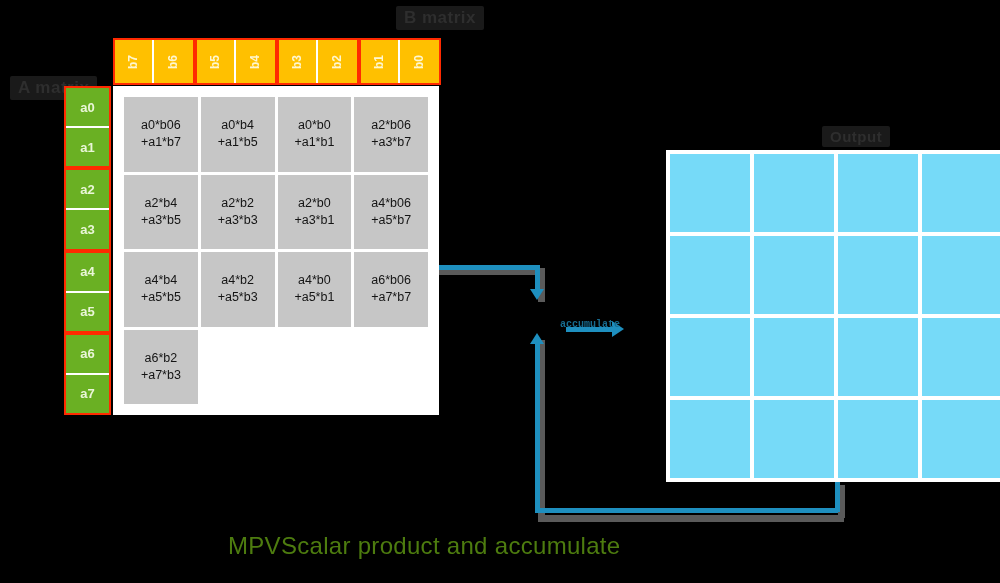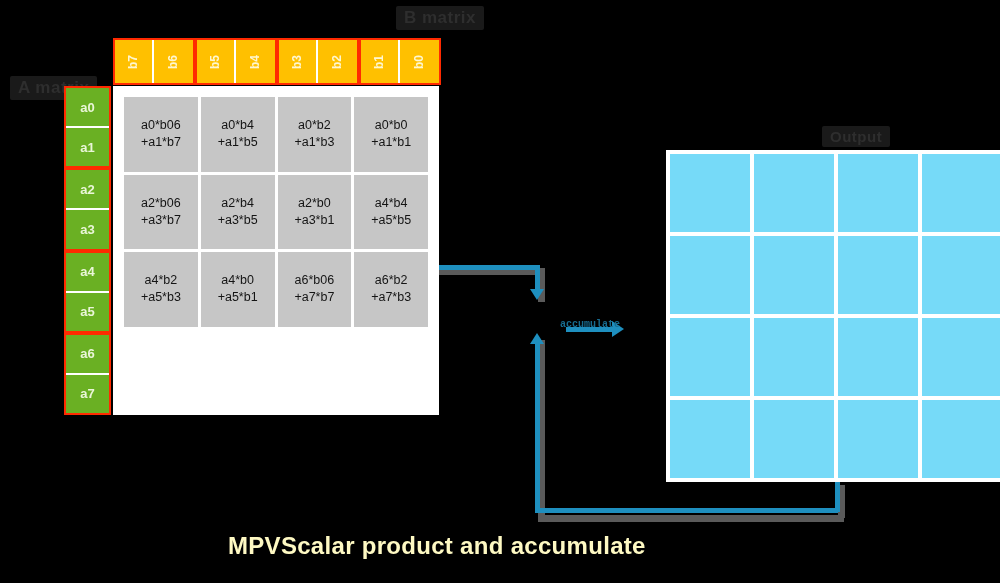--- a/index.html
+++ b/index.html
@@ -38,22 +38,22 @@
     font-size: 17px;
   }
   #label-output {
     left: 822px; top: 126px;
     font-size: 15px;
   }
   #caption {
     position: absolute;
     left: 228px; top: 532px;
     font-size: 24px;
-    font-weight: bold;
-    color: #fef9c3;
+    font-weight: normal;
+    color: #4d7c0f;
     letter-spacing: 0.3px;
     white-space: nowrap;
     background: transparent;
   }
 
   
   #b-strip {
     position: absolute;
     left: 113px; top: 38px;
     width: 325px; height: 47px;
@@ -268,38 +268,42 @@
   <div id="product-matrix">
       <div class="p-cell">
         <div>a0*b06</div>
         <div>+a1*b7</div>
       </div>
       <div class="p-cell">
         <div>a0*b4</div>
         <div>+a1*b5</div>
       </div>
       <div class="p-cell">
-        <div>a0*b2</div>
-        <div>+a1*b3</div>
-      </div>
-      <div class="p-cell">
         <div>a0*b0</div>
         <div>+a1*b1</div>
       </div>
       <div class="p-cell">
         <div>a2*b06</div>
         <div>+a3*b7</div>
       </div>
       <div class="p-cell">
         <div>a2*b4</div>
         <div>+a3*b5</div>
       </div>
       <div class="p-cell">
+        <div>a2*b2</div>
+        <div>+a3*b3</div>
+      </div>
+      <div class="p-cell">
         <div>a2*b0</div>
         <div>+a3*b1</div>
+      </div>
+      <div class="p-cell">
+        <div>a4*b06</div>
+        <div>+a5*b7</div>
       </div>
       <div class="p-cell">
         <div>a4*b4</div>
         <div>+a5*b5</div>
       </div>
       <div class="p-cell">
         <div>a4*b2</div>
         <div>+a5*b3</div>
       </div>
       <div class="p-cell">

